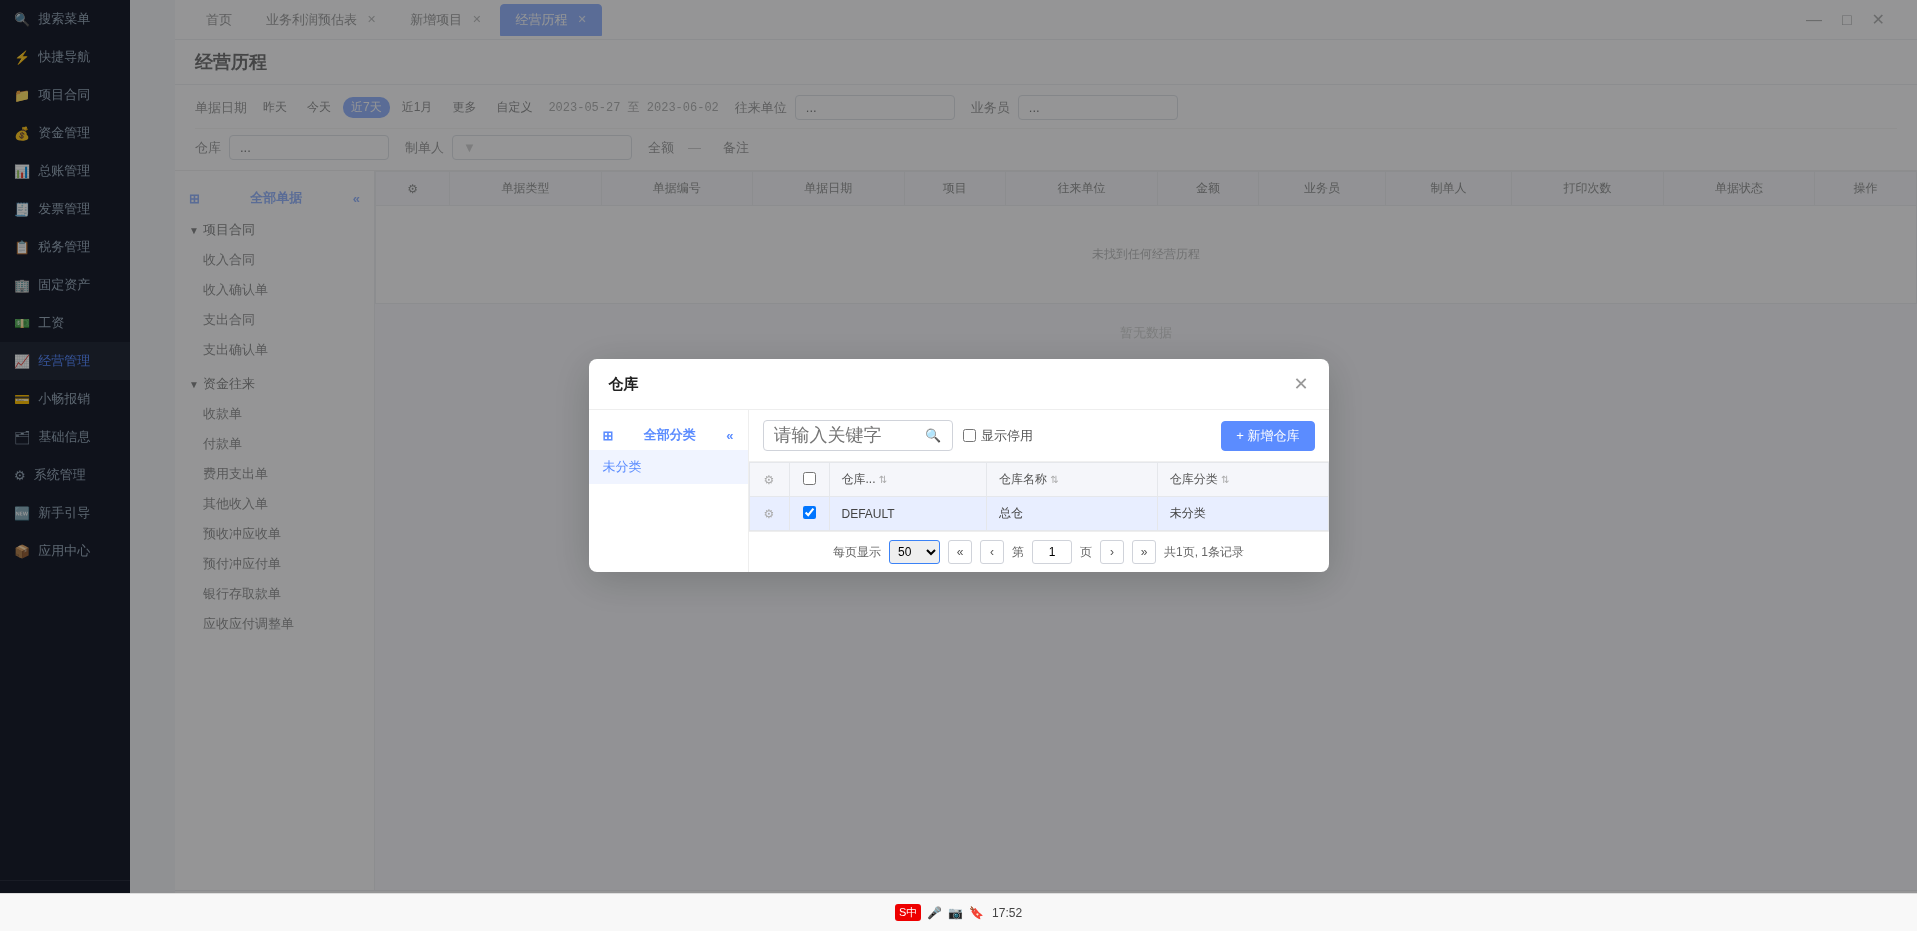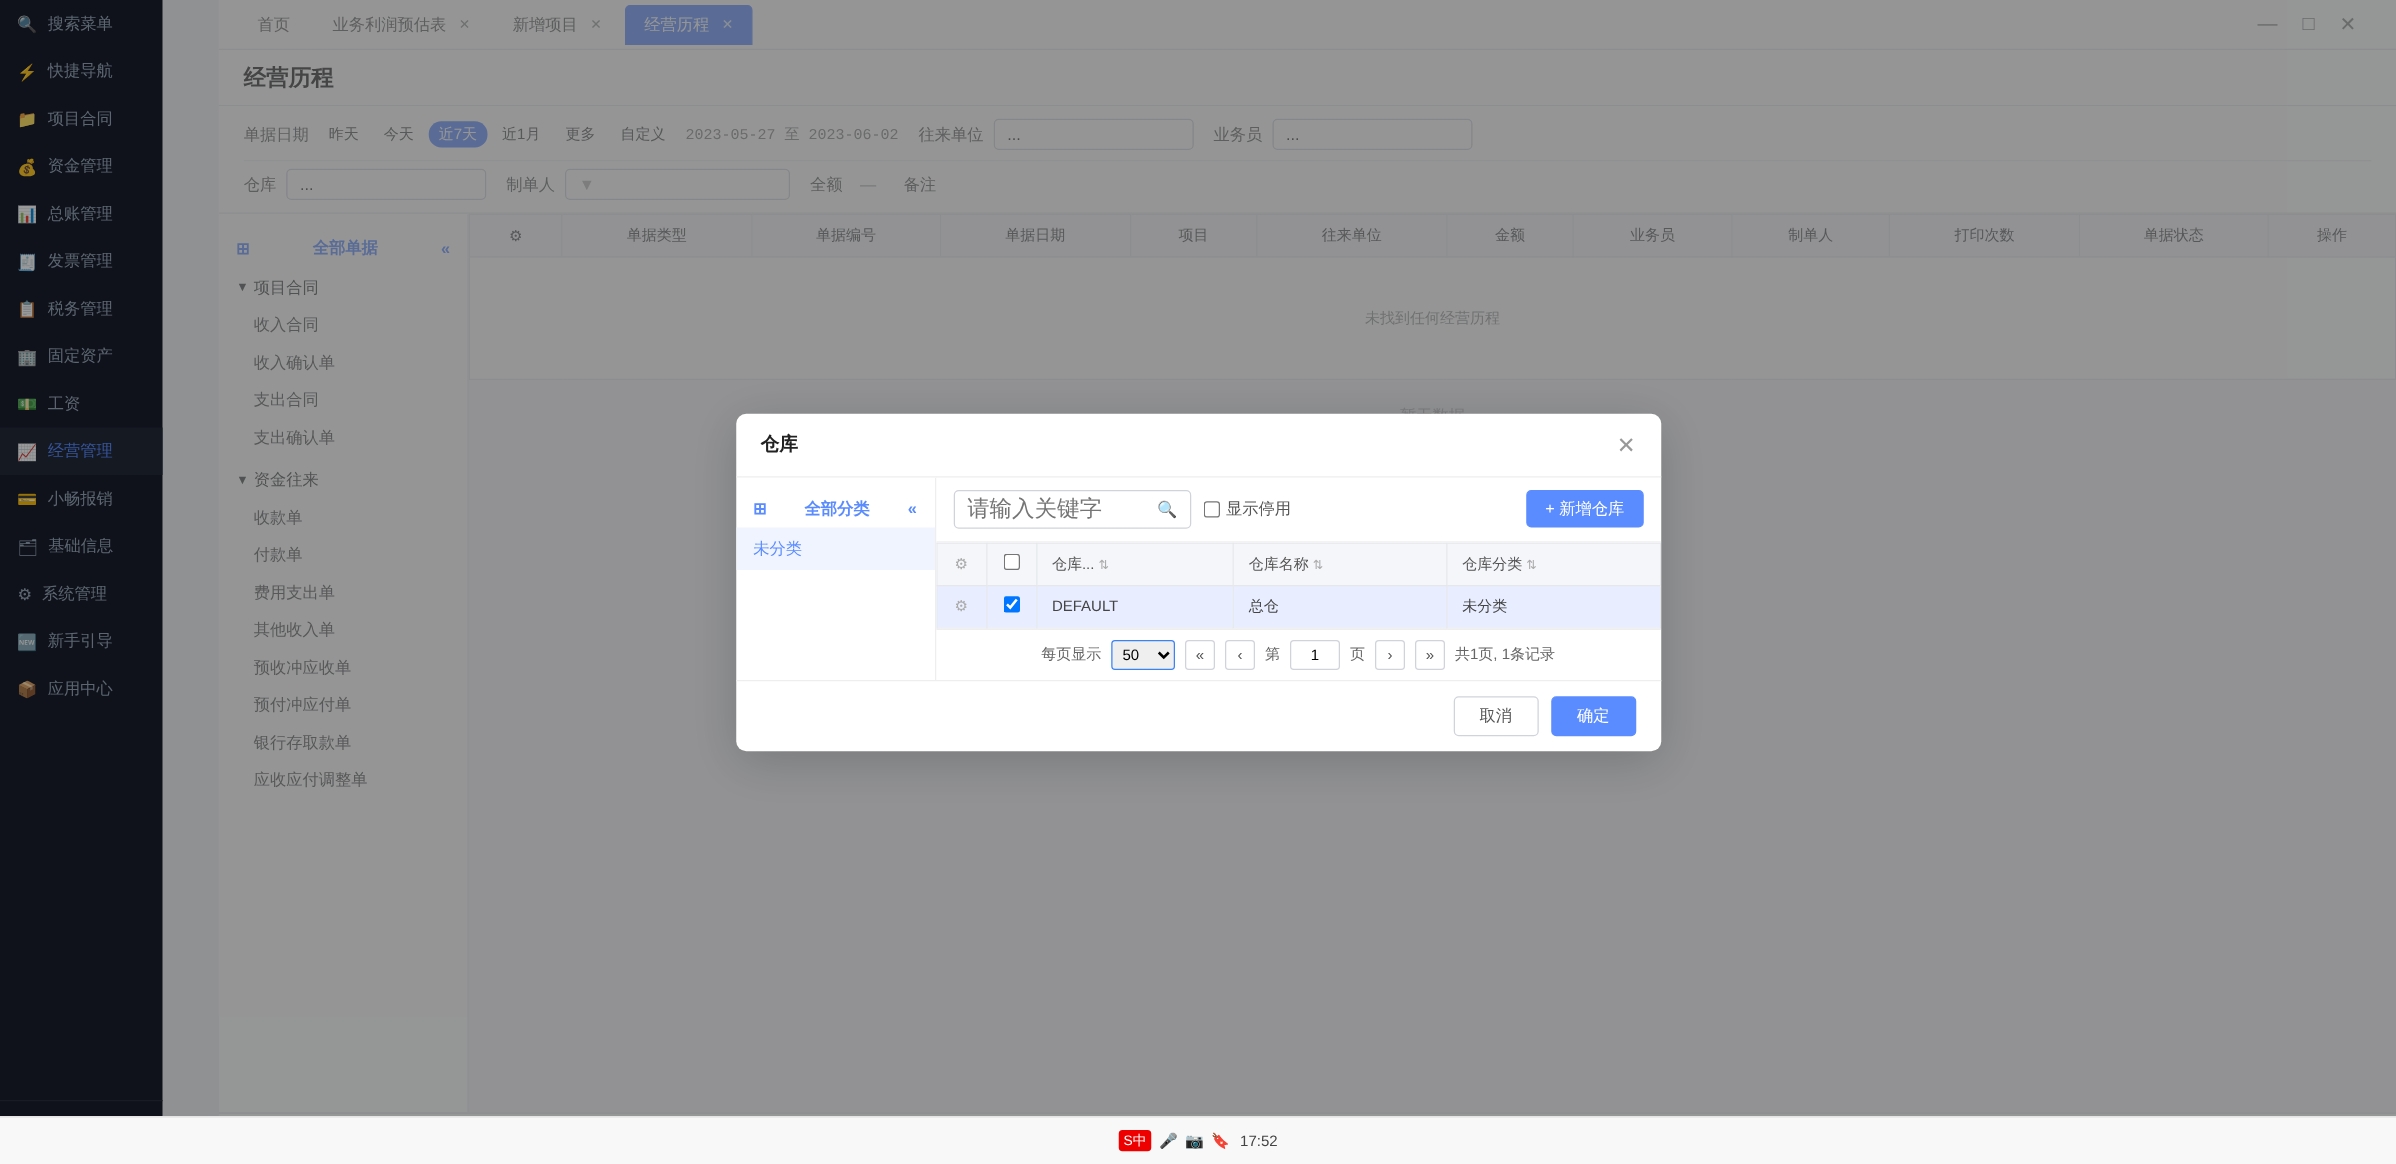--- a/index.html
+++ b/index.html
@@ -438,24 +438,20 @@
           <span>第</span>
           <input class="page-input" type="text" value="1" style="">
           <span>页</span>
           <button class="page-btn">›</button>
           <button class="page-btn">»</button>
           <span>共1页, 1条记录</span>
         </div>
       </div>
     </div>
 
-    <div class="modal-footer">
-      <button class="btn-cancel">取消</button>
-      <button class="btn-confirm">确定</button>
-    </div>
   </div>
 </div>
 
 <div class="taskbar">
   <div class="taskbar-icons">
     <span style="background:#e00;color:#fff;padding:1px 4px;border-radius:3px;font-size:11px;">S中</span>
     <span>🎤</span>
     <span>📷</span>
     <span>🔖</span>
   </div>

